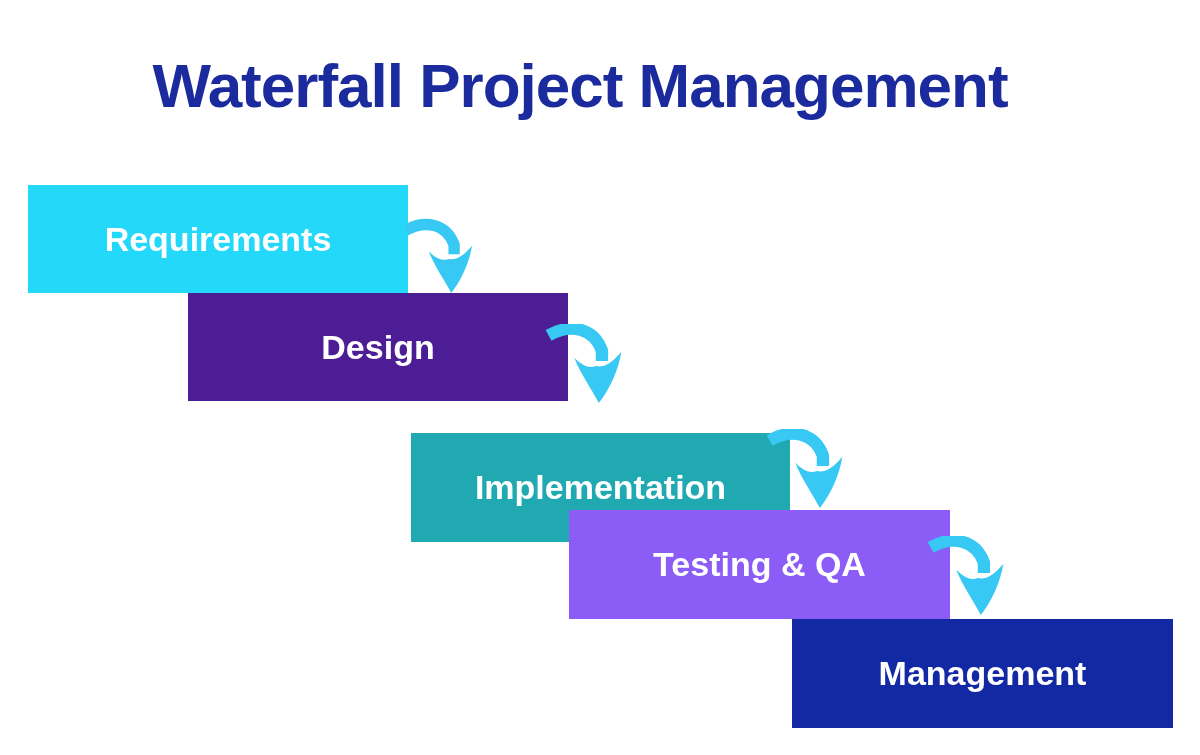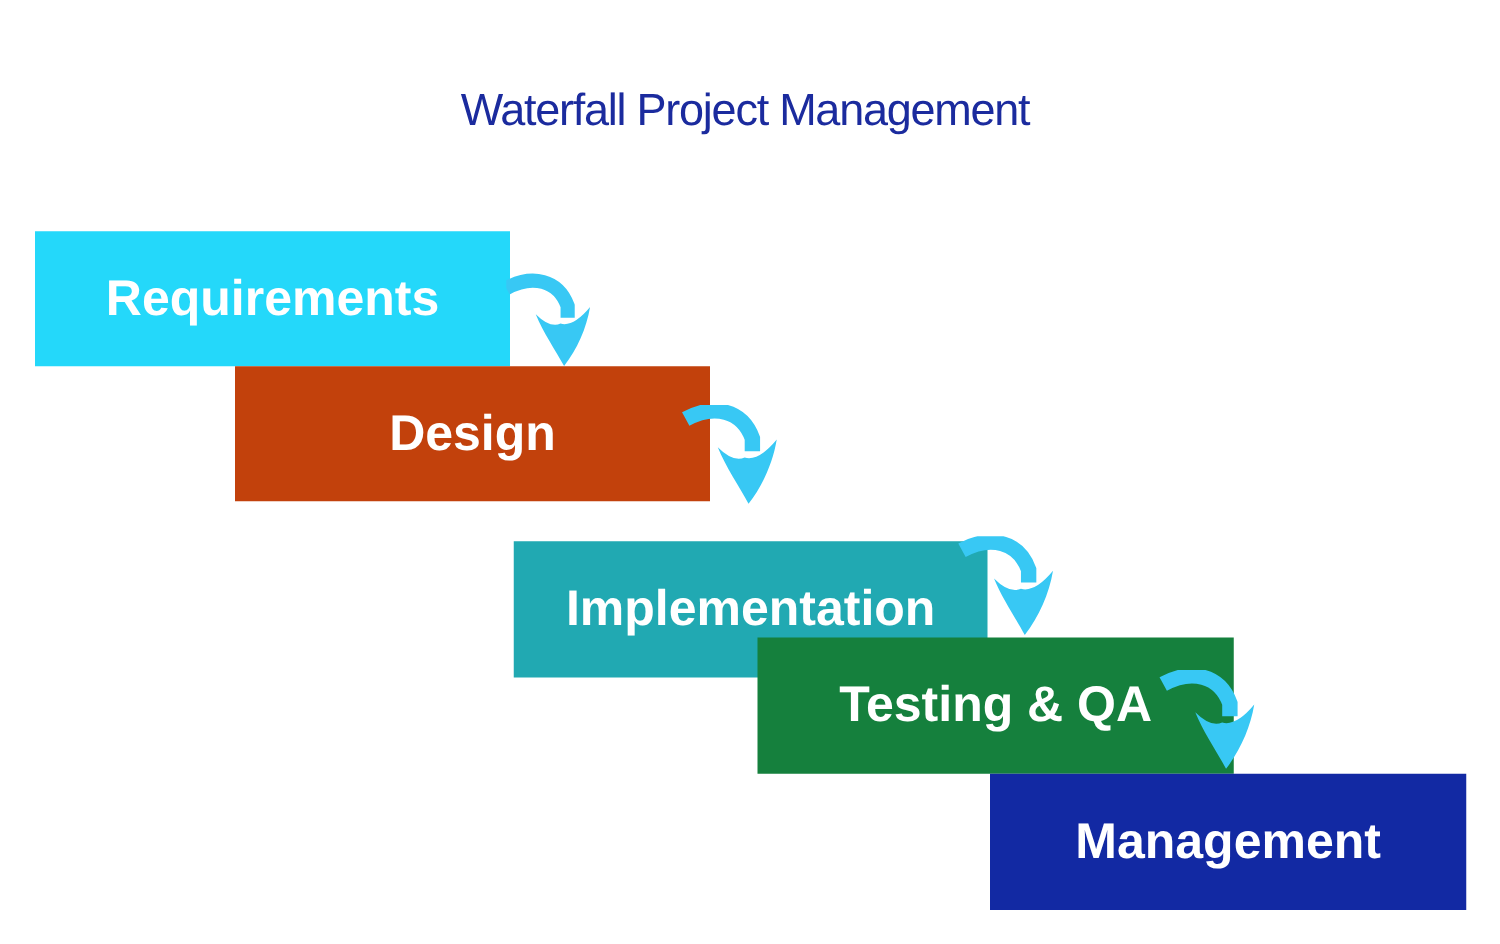--- a/index.html
+++ b/index.html
@@ -13,65 +13,65 @@
     width: 1200px;
     height: 755px;
     background: #ffffff;
     overflow: hidden;
   }
   .title {
     position: absolute;
     top: 52px;
     left: 0;
     width: 1160px;
-    margin: 16px;
+    margin: 0;
     text-align: center;
-    font-size: 36px;
+    font-size: 62px;
     line-height: 1.1;
-    font-weight: 400;
+    font-weight: 700;
     letter-spacing: -1px;
   }
   .step {
     position: absolute;
     display: flex;
     align-items: center;
     justify-content: center;
   }
   .step-label {
     color: #ffffff;
-    font-size: 40px;
+    font-size: 34px;
     font-weight: 700;
     letter-spacing: 0;
     white-space: nowrap;
     text-align: center;
   }
   .arrow {
     position: absolute;
     pointer-events: none;
   }
 </style>
 </head>
 <body>
 
 <div class="canvas" style="background: rgb(255, 255, 255);">
   <h1 class="title" style="color: rgb(27, 43, 158);">Waterfall Project Management</h1>
   <div id="steps-layer">
   <div class="step" style="left: 28px; top: 185px; width: 380px; height: 108px; background: rgb(36, 216, 250);">
     <span class="step-label" style="color: rgb(255, 255, 255);">Requirements</span>
   </div>
 
-  <div class="step" style="left: 188px; top: 293px; width: 380px; height: 108px; background: #c2410c;">
+  <div class="step" style="left: 188px; top: 293px; width: 380px; height: 108px; background: #4c1d95;">
     <span class="step-label" style="color: rgb(255, 255, 255);">Design</span>
   </div>
 
   <div class="step" style="left: 411px; top: 401px; width: 379px; height: 109px; background: rgb(33, 169, 178); margin-top: 32px;">
     <span class="step-label" style="color: rgb(255, 255, 255);">Implementation</span>
   </div>
 
-  <div class="step" style="left: 569px; top: 510px; width: 381px; height: 109px; background: #15803d; margin-left: 37px;">
+  <div class="step" style="left: 569px; top: 510px; width: 381px; height: 109px; background: #8b5cf6;">
     <span class="step-label" style="color: rgb(255, 255, 255);">Testing &amp; QA</span>
   </div>
 
   <div class="step" style="left: 792px; top: 619px; width: 381px; height: 109px; background: rgb(18, 41, 163);">
     <span class="step-label" style="color: rgb(255, 255, 255);">Management</span>
   </div>
 </div>
   <div id="arrows-layer">
   <svg class="arrow" viewBox="0 0 72 78" xmlns="http://www.w3.org/2000/svg" width="68" height="78" style="left: 405px; top: 218px; color: rgb(56, 200, 244);">
     <path d="M0 11 C 22 -1 44 4 52 26 L 52 36" fill="none" stroke="currentColor" stroke-width="12" stroke-linecap="butt"></path>

